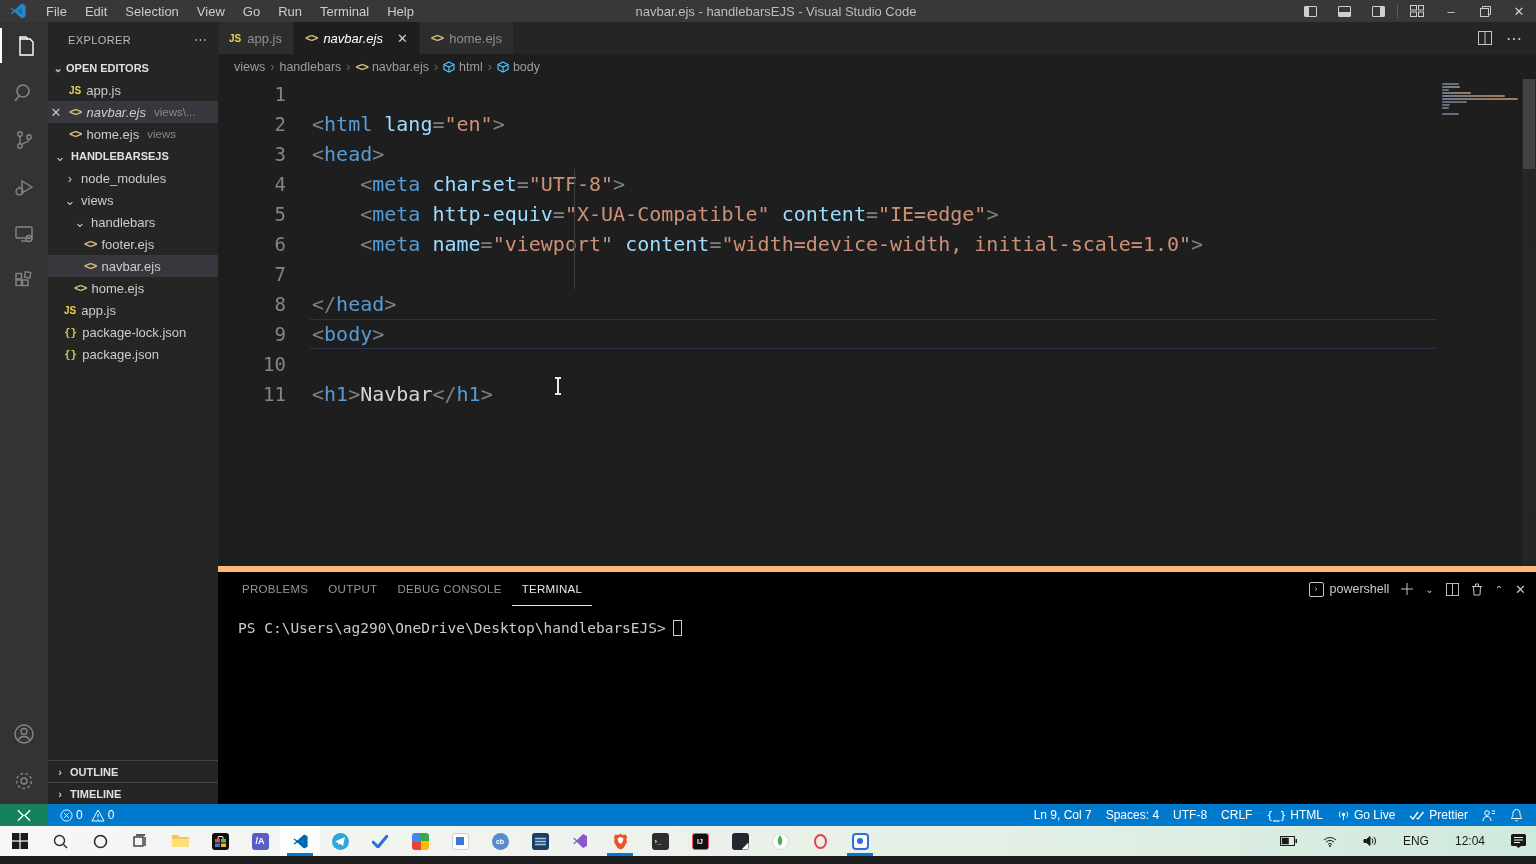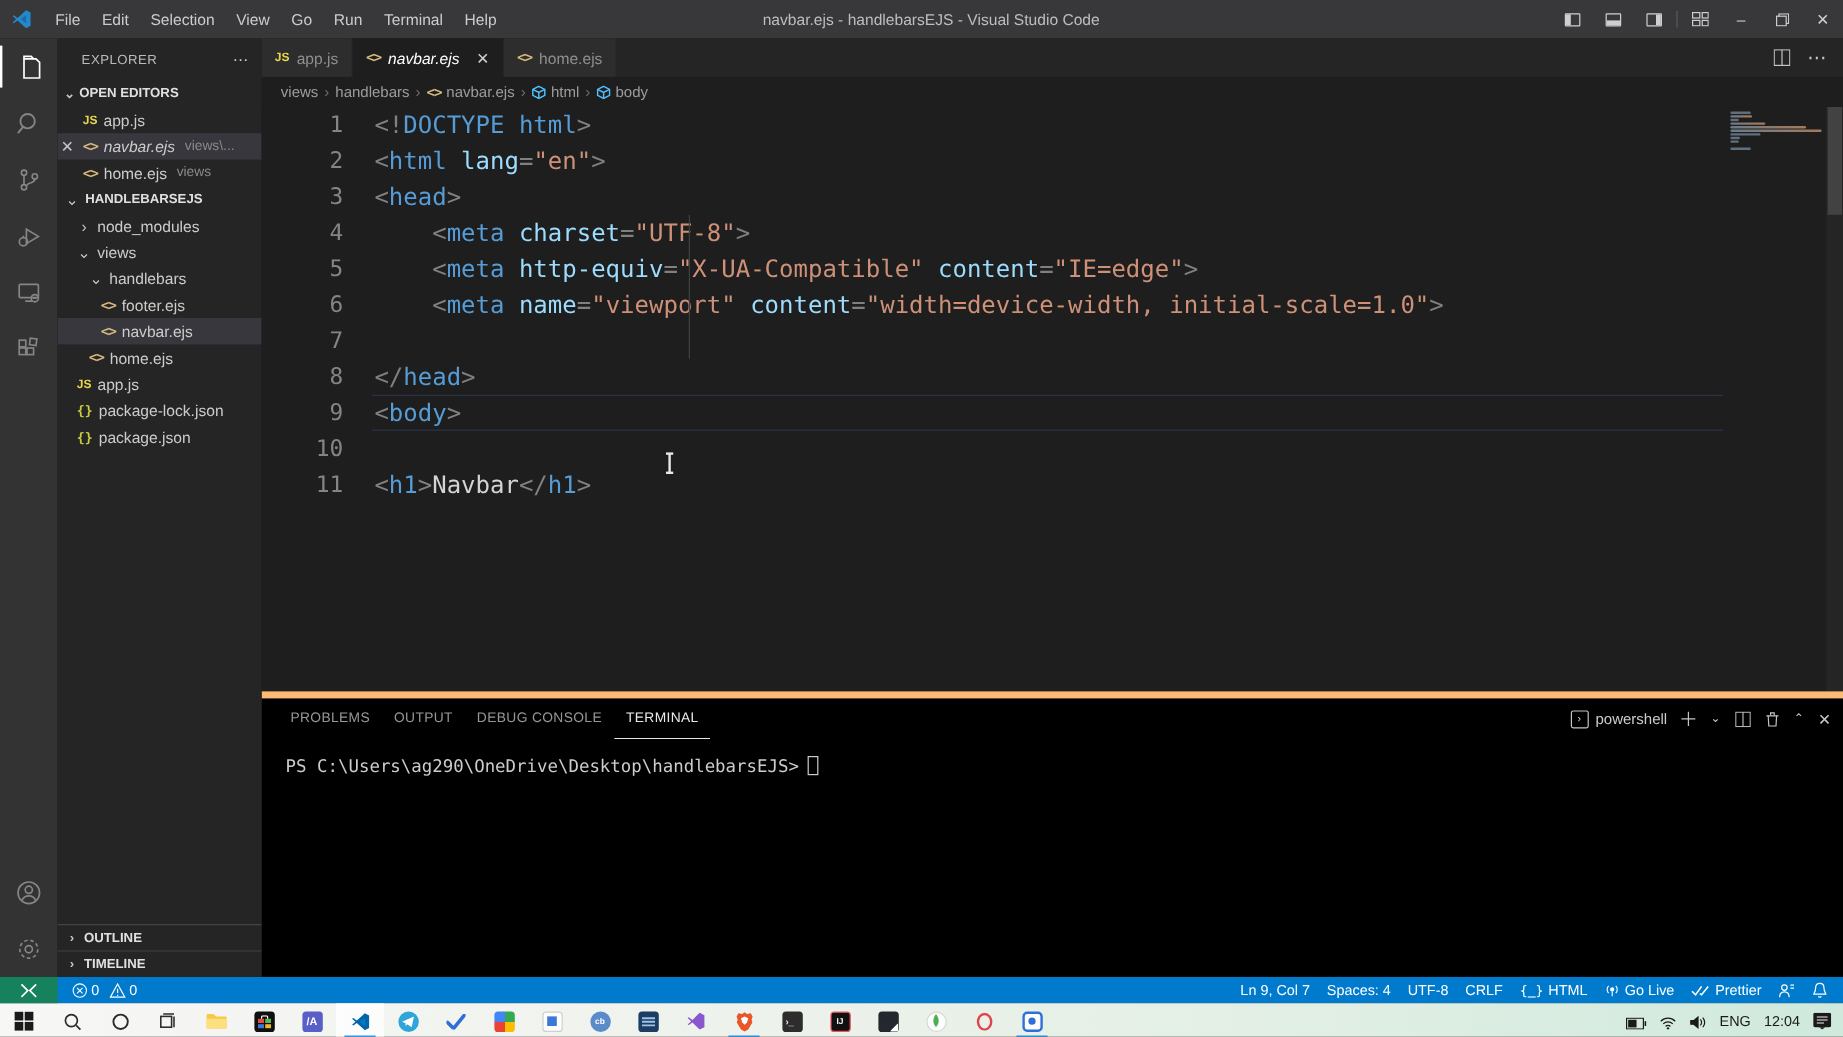--- a/index.html
+++ b/index.html
@@ -1,21 +1,21 @@
 <!DOCTYPE html>
 <html><head>
 <meta charset="utf-8">
 <style>
   * { margin:0; padding:0; box-sizing:border-box; }
   html,body { width:1536px; height:864px; overflow:hidden; background:#1e1e1e;
     font-family:"Liberation Sans",sans-serif; -webkit-font-smoothing:antialiased; }
   svg { display:block; }
 
   
-  .titlebar { height:32px; background:#38383a; display:flex; align-items:center;
+  .titlebar { height:22px; background:#38383a; display:flex; align-items:center;
     color:#cccccc; font-size:13px; position:relative; }
   .vscode-logo { width:18px; height:18px; margin:0 10px 0 9px; }
   .menubar { display:flex; height:100%; align-items:center; }
   .menu-item { padding:0 9px; height:100%; display:flex; align-items:center; cursor:default; }
   .win-title { position:absolute; left:16px; right:0; text-align:center; color:#bdbdbd; pointer-events:none; }
   .win-controls { margin-left:auto; display:flex; height:100%; align-items:center; z-index:2; }
   .wc-btn { width:34px; height:100%; display:flex; align-items:center; justify-content:center; color:#cccccc; }
   .wc-sep { width:1px; height:14px; background:#5a5a5a; margin:0 2px; }
   .lay { width:13px; height:11px; border:1px solid #cfcfcf; border-radius:1px; position:relative; }
   .lay.left::before  { content:""; position:absolute; left:0; top:0; bottom:0; width:4px; background:#cfcfcf; }
@@ -99,21 +99,21 @@
   .diag { display:flex; align-items:center; gap:3px; padding-left:12px; }
 
   
   .taskbar { height:30px; display:flex; align-items:center;
     background:linear-gradient(90deg,#f7f7f5 0%,#eef2ec 40%,#e2efe4 70%,#cfe9dd 100%); }
   .tb-btn { width:40px; height:30px; display:flex; align-items:center; justify-content:center; position:relative; flex:none; }
   .tb-btn.running::after { content:""; position:absolute; bottom:0; left:7px; right:7px; height:3px; background:#0078d7; }
   .tb-btn.focused { background:rgba(255,255,255,.75); }
   .tile { width:17px; height:17px; border-radius:3px; display:flex; align-items:center; justify-content:center;
     font-size:9px; font-weight:bold; color:#fff; }
-  .tray { margin-left:auto; display:flex; align-items:flex-end; gap:11px; padding-right:10px; color:#1a1a1a; font-size:12px; }
+  .tray { margin-left:auto; display:flex; align-items:center; gap:26px; padding-right:10px; color:#1a1a1a; font-size:12px; }
 
   .ibeam { position:absolute; left:553px; top:377px; width:10px; height:18px; pointer-events:none; }
   .ibeam::before,.ibeam::after { content:""; position:absolute; left:2px; width:6px; height:2px; background:#e8e8e8; }
   .ibeam::before { top:0; } .ibeam::after { bottom:0; }
   .ibeam span { position:absolute; left:4px; top:1px; bottom:1px; width:2px; background:#e8e8e8; }
 </style>
 </head>
 <body>
 
 <div class="titlebar">
@@ -392,21 +392,20 @@
                 <path d="M1 3.5 L6 6 L11 3.5 M6 6 V11"></path>
               </g>
             </svg>
           </span>
           <span>body</span>
         </span>
       </div>
     <div class="code-wrap" id="code">
       <div class="code-line">
           <span class="ln">1</span>
-          <span class="ltext"><span class="tk-p">&lt;!</span><span class="tk-t">DOCTYPE html</span><span class="tk-p">&gt;</span></span>
         </div>
         <div class="code-line">
           <span class="ln">2</span>
           <span class="ltext"><span class="tk-p">&lt;</span><span class="tk-t">html</span><span class="tk-x"> </span><span class="tk-a">lang</span><span class="tk-p">=</span><span class="tk-s">"en"</span><span class="tk-p">&gt;</span></span>
         </div>
         <div class="code-line">
           <span class="ln">3</span>
           <span class="ltext"><span class="tk-p">&lt;</span><span class="tk-t">head</span><span class="tk-p">&gt;</span></span>
         </div>
         <div class="code-line">

